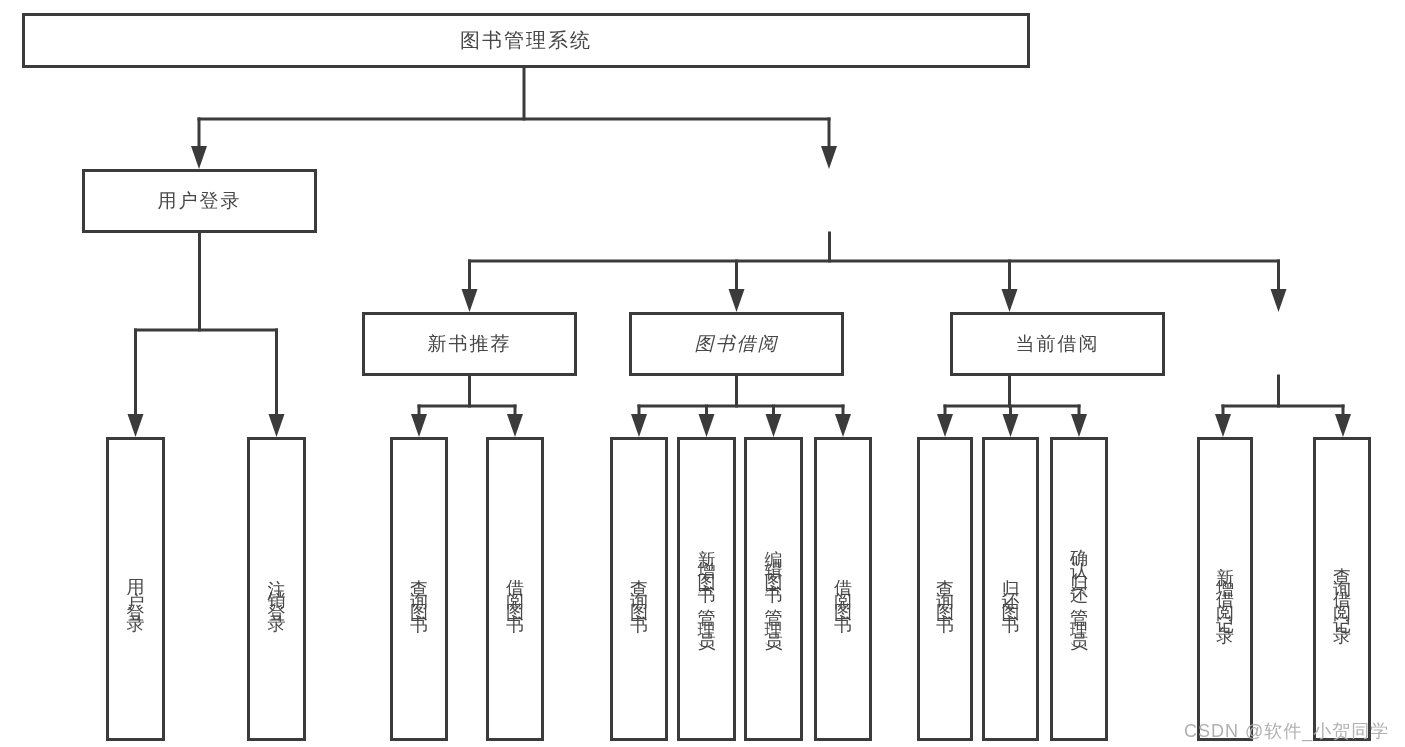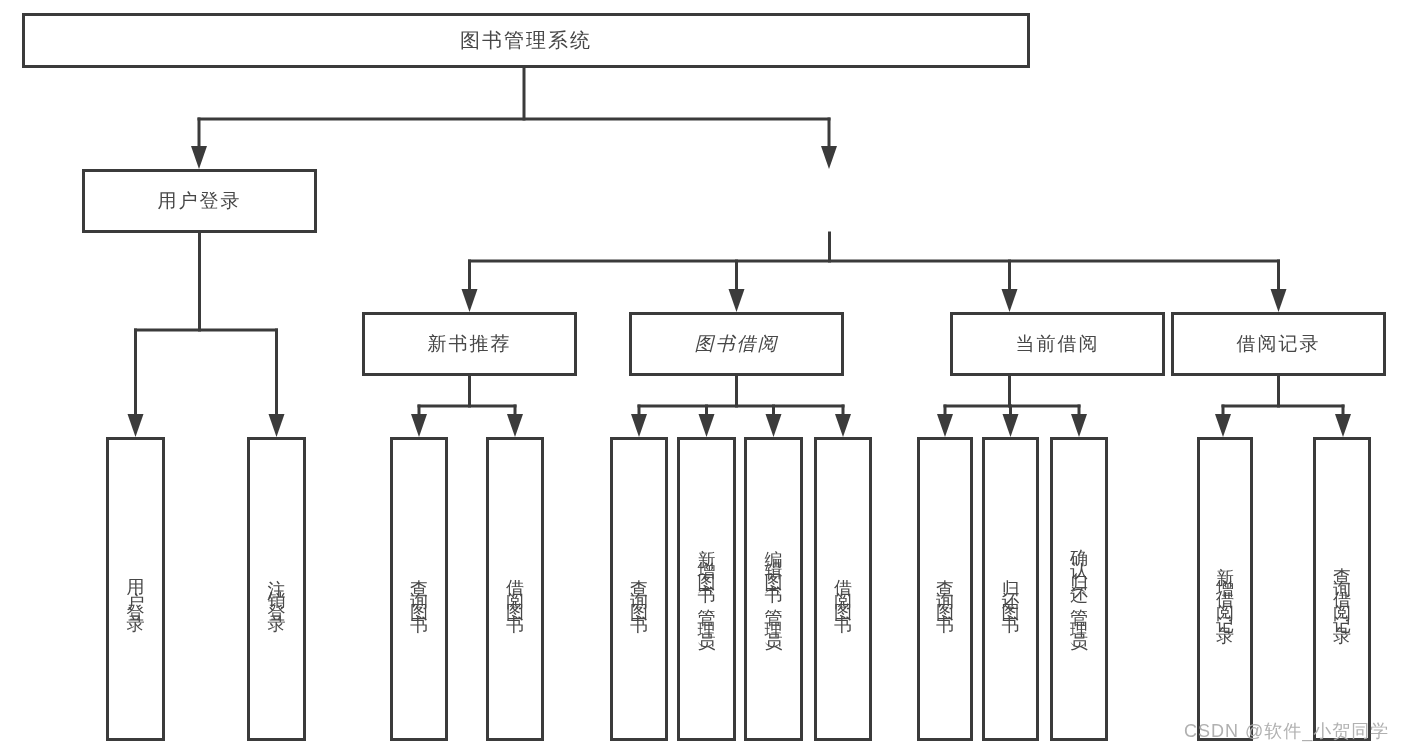--- a/index.html
+++ b/index.html
@@ -152,21 +152,20 @@
     </g>
   </svg>
 
   <div class="node root-node">图书管理系统</div>
 
   <div class="node n-user-login">用户登录</div>
 
   <div class="node n-new-books">新书推荐</div>
   <div class="node n-book-borrow">图书借阅</div>
   <div class="node n-cur-borrow">当前借阅</div>
-  <div class="node n-records">借阅记录</div>
 
   <div class="leaf l-a1">用户登录</div>
   <div class="leaf l-a2">注销登录</div>
 
   <div class="leaf l-b1">查询图书</div>
   <div class="leaf l-b2">借阅图书</div>
 
   <div class="leaf l-c1">查询图书</div>
   <div class="leaf l-c2">新增图书（管理员）</div>
   <div class="leaf l-c3">编辑图书（管理员）</div>

